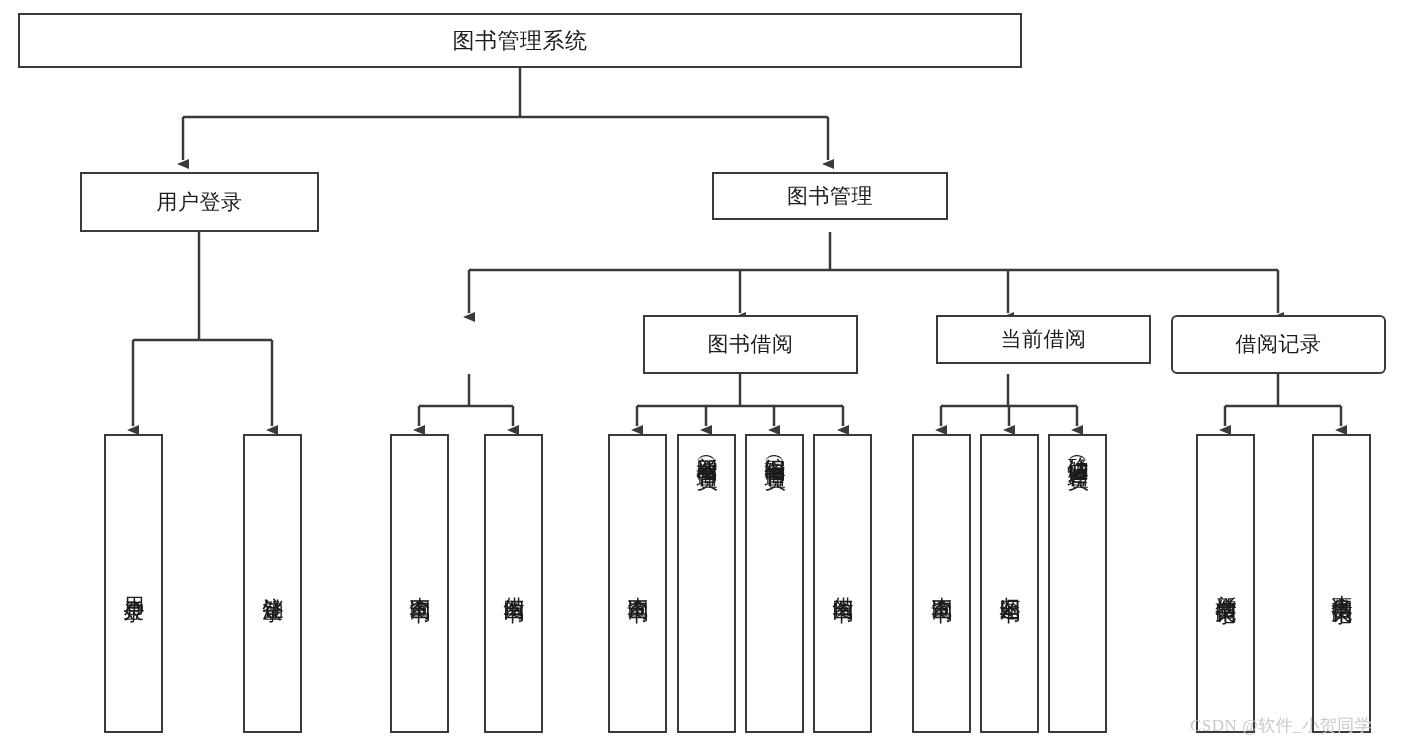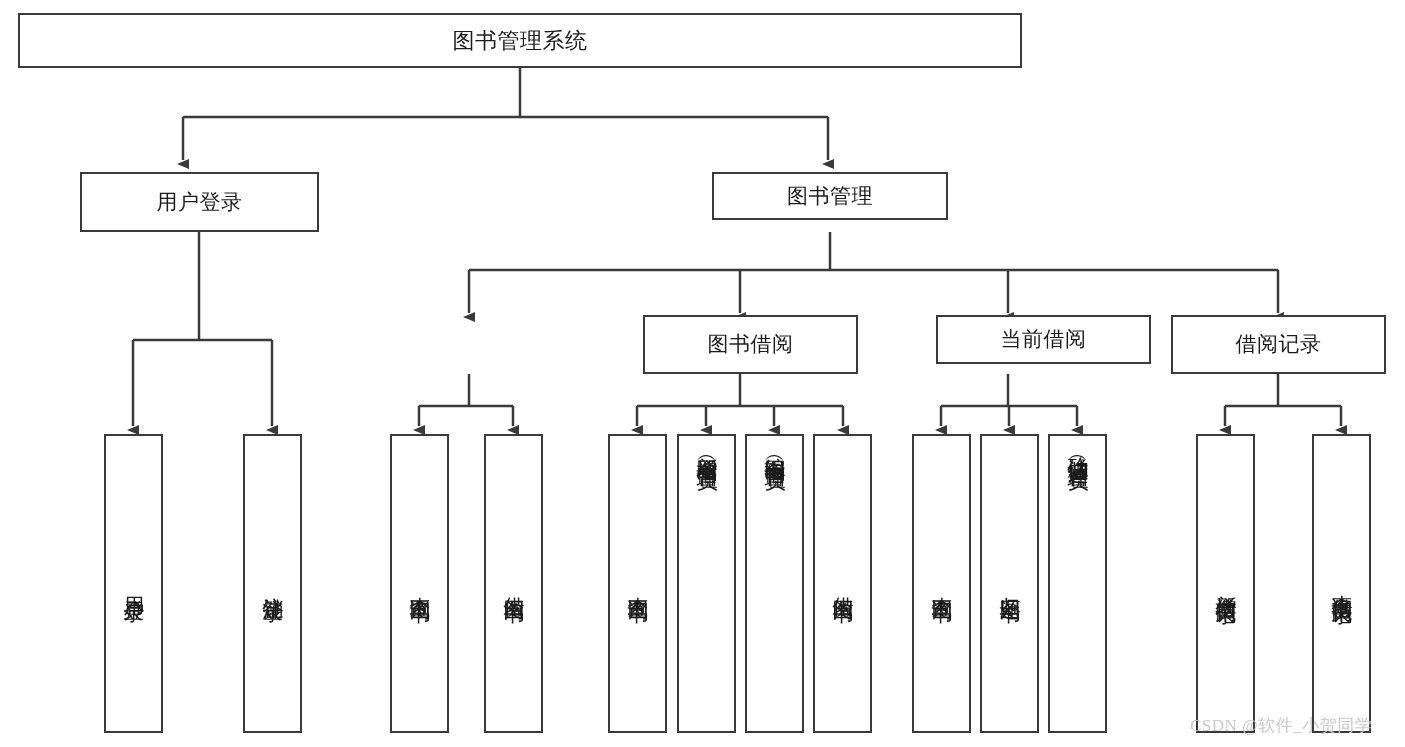--- a/index.html
+++ b/index.html
@@ -135,21 +135,21 @@
   <div class="node horiz" style="left:712px; top:172px; width:236px; height:48px;">
     <span class="label">图书管理</span>
   </div>
 
   <div class="node horiz" style="left:643px; top:315px; width:215px; height:59px;">
     <span class="label">图书借阅</span>
   </div>
   <div class="node horiz" style="left:902px; top:315px; width:215px; height:49px;margin-left:34px;">
     <span class="label">当前借阅</span>
   </div>
-  <div class="node horiz" style="left:1171px; top:315px; width:215px; height:59px;">
+  <div class="node horiz" style="left:1171px; top:315px; width:215px; height:59px;border-radius:6px;">
     <span class="label">借阅记录</span>
   </div>
 
   <div class="node vert middle" style="left:104px; top:434px; width:59px; height:299px;">
     <span class="label">用户登录</span>
   </div>
   <div class="node vert middle" style="left:243px; top:434px; width:59px; height:299px;">
     <span class="label">注销登录</span>
   </div>
 

